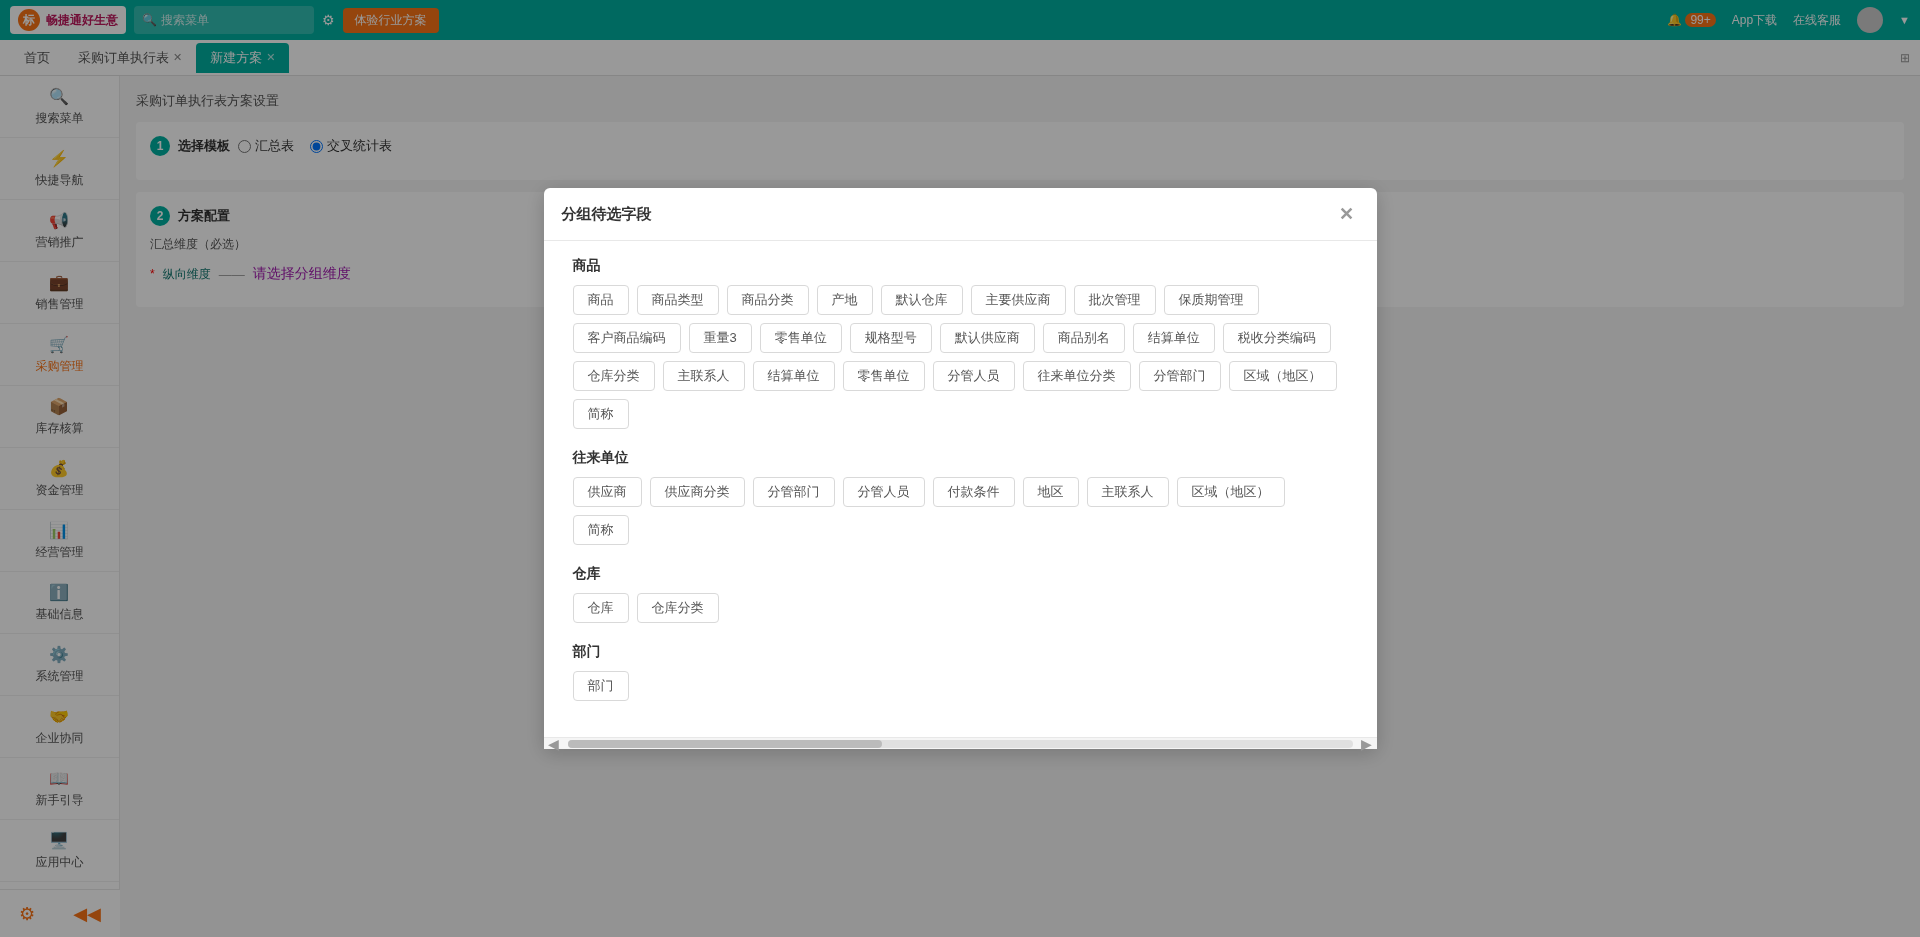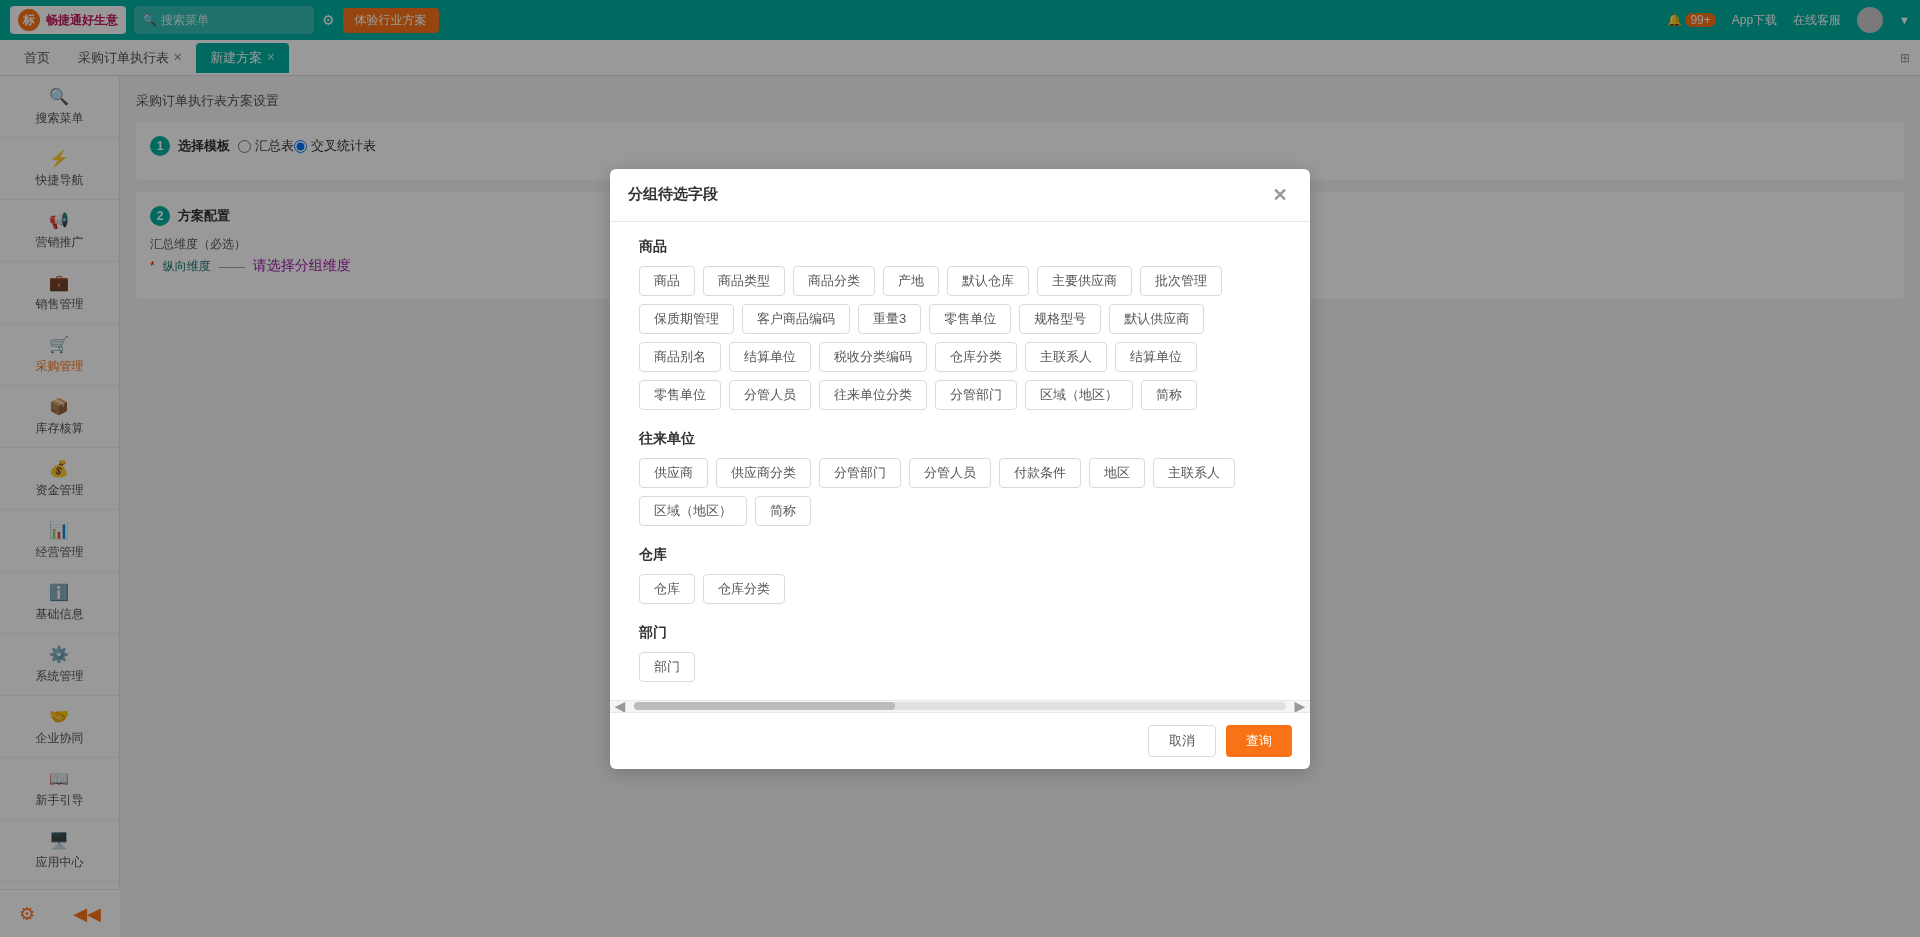--- a/index.html
+++ b/index.html
@@ -114,34 +114,34 @@
       margin-bottom: 12px;
     }
     .step-header { display: flex; align-items: center; gap: 8px; margin-bottom: 10px; }
     .step-num {
       width: 20px; height: 20px; border-radius: 50%;
       background: #00b0a0; color: #fff;
       display: flex; align-items: center; justify-content: center;
       font-size: 12px; font-weight: bold;
     }
     .step-title { font-size: 13px; font-weight: bold; color: #333; }
-    .radio-group { display: flex; align-items: center; font-size: 13px; justify-content: center; }
+    .radio-group { display: flex; gap: 16px; align-items: center; font-size: 13px; justify-content: center; }
     .radio-item { display: flex; align-items: center; gap: 4px; }
 
     
     .modal-overlay {
       position: fixed; top: 0; left: 0; right: 0; bottom: 0;
       background: rgba(0,0,0,0.4);
       display: flex; align-items: center; justify-content: center;
       z-index: 1000;
     }
     .modal {
       background: #fff;
       border-radius: 6px;
-      width: 700px;
+      width: 833px;
       max-height: 600px;
       display: flex; flex-direction: column;
       box-shadow: 0 4px 20px rgba(0,0,0,0.2);
     }
     .modal-header {
       padding: 14px 18px;
       border-bottom: 1px solid #e8e8e8;
       display: flex; align-items: center; justify-content: space-between;
       font-size: 15px; font-weight: bold; color: #333;
       flex-shrink: 0;
@@ -331,21 +331,21 @@
           </label>
         </div>
       </div>
     </div>
 
     <div class="step-card">
       <div class="step-header">
         <div class="step-num">2</div>
         <span class="step-title">方案配置</span>
       </div>
-      <div style="font-size:12px;color:#555;margin-bottom:4px;">汇总维度（必选）</div>
+      <div style="font-size:12px;color:#555;margin-bottom:12px;">汇总维度（必选）</div>
       <div style="display:flex;align-items:center;gap:8px;margin-bottom:10px;">
         <span style="color:#f00;font-size:12px;">*</span>
         <span style="font-size:12px;color:#0f766e;">纵向维度</span>
         <span style="color:#999;">——</span>
         <span style="font-size:14px;color:#a21caf;">请选择分组维度</span>
       </div>
     </div>
   </div>
 </div>
 
@@ -422,23 +422,19 @@
     </div>
 
     <div class="modal-scroll-bottom">
       <div style="width:20px;text-align:center;color:#999;font-size:14px;">◀</div>
       <div class="scroll-track">
         <div class="scroll-thumb"></div>
       </div>
       <div style="width:20px;text-align:center;color:#999;font-size:14px;">▶</div>
     </div>
 
-    <div class="modal-footer">
-      <button class="btn-cancel">取消</button>
-      <button class="btn-confirm">查询</button>
-    </div>
   </div>
 </div>
 
 <div style="position:fixed;bottom:0;left:0;width:120px;height:48px;background:#fff;border-top:1px solid #e8e8e8;display:flex;align-items:center;justify-content:space-around;z-index:600;">
   <span style="font-size:18px;color:#f97316;cursor:pointer;">⚙</span>
   <span style="font-size:18px;color:#f97316;cursor:pointer;">◀◀</span>
 </div>
 
 </body></html>

